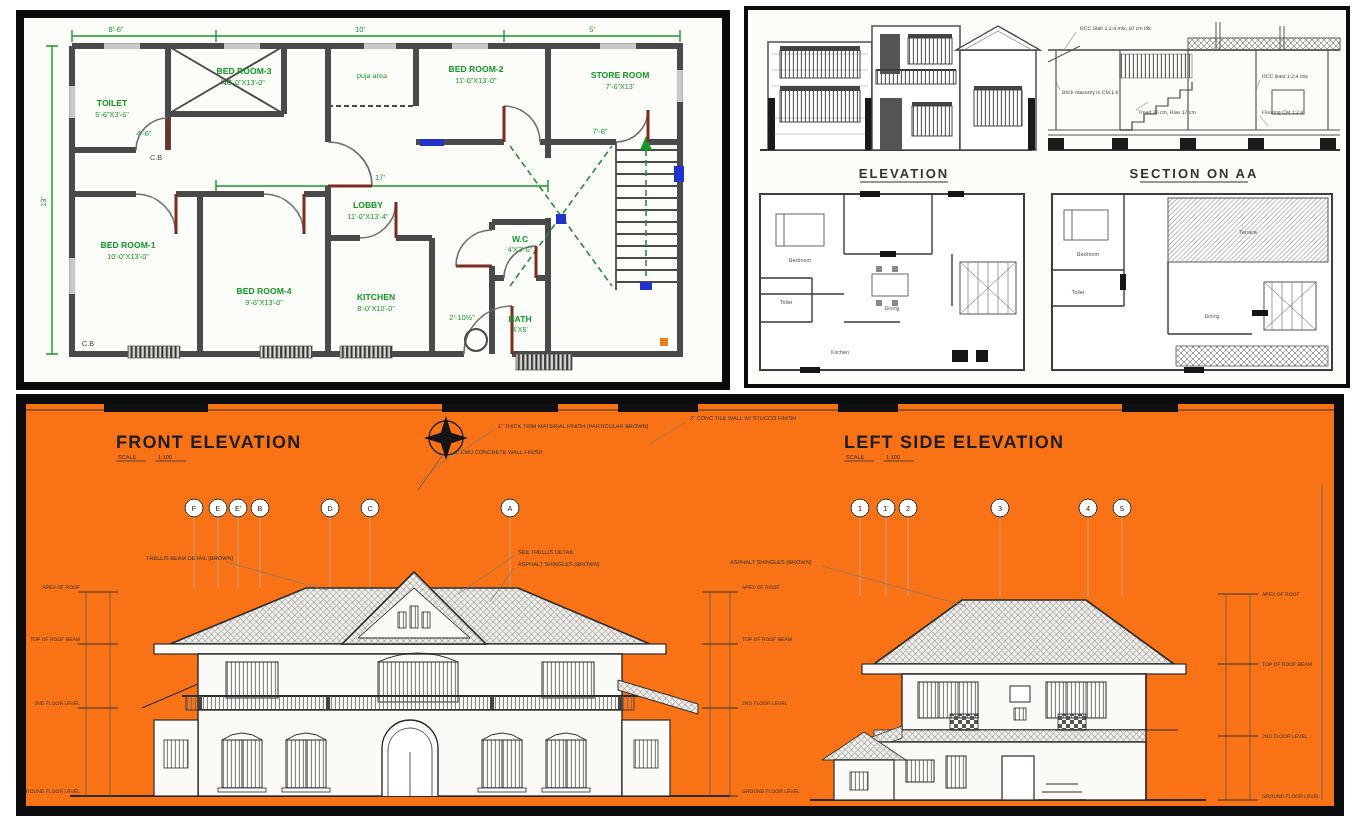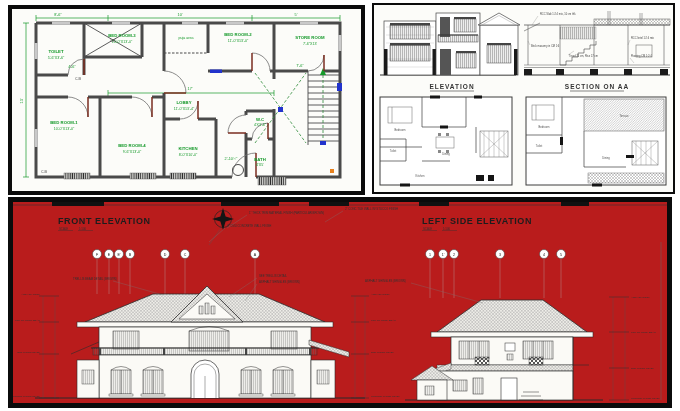--- a/index.html
+++ b/index.html
@@ -1,19 +1,19 @@
 <!DOCTYPE html>
 <html><head>
 <meta charset="utf-8">
 <style>
   html,body{margin:0;padding:0;width:680px;height:411px;background:#ffffff;overflow:hidden;position:relative}
   .panel{position:absolute;background:#fcfcf9;border-style:solid;border-color:#0b0b0b;box-sizing:content-box}
   #panel-plan{left:8px;top:5px;width:349px;height:182px;border-width:4px}
   #panel-sheet{left:372px;top:3px;width:299px;height:187px;border-width:2px}
-  #panel-elev{left:8px;top:197px;width:654px;height:201px;border-width:5px;background:#b91c1c}
+  #panel-elev{left:8px;top:197px;width:654px;height:201px;border-width:5px;background:#f97316}
   svg{display:block;width:100%;height:100%}
   text{font-family:"Liberation Sans",sans-serif}
   .rl{fill:#149929;font-size:4.3px;font-weight:700;text-anchor:middle}
   .rd{fill:#149929;font-size:3.6px;text-anchor:middle}
   .gd{fill:#149929;font-size:3.8px;text-anchor:middle}
   .tag{fill:#3d3d3d;font-size:3.6px;text-anchor:middle}
   .t2{fill:#333;font-size:6.5px;letter-spacing:1px;text-anchor:middle;font-weight:600}
   .n2{fill:#444;font-size:2.6px}
   .p2{fill:#555;font-size:2.7px;text-anchor:middle}
   .t3{fill:#1d1d1d;font-size:9px;font-weight:700;letter-spacing:.6px}

